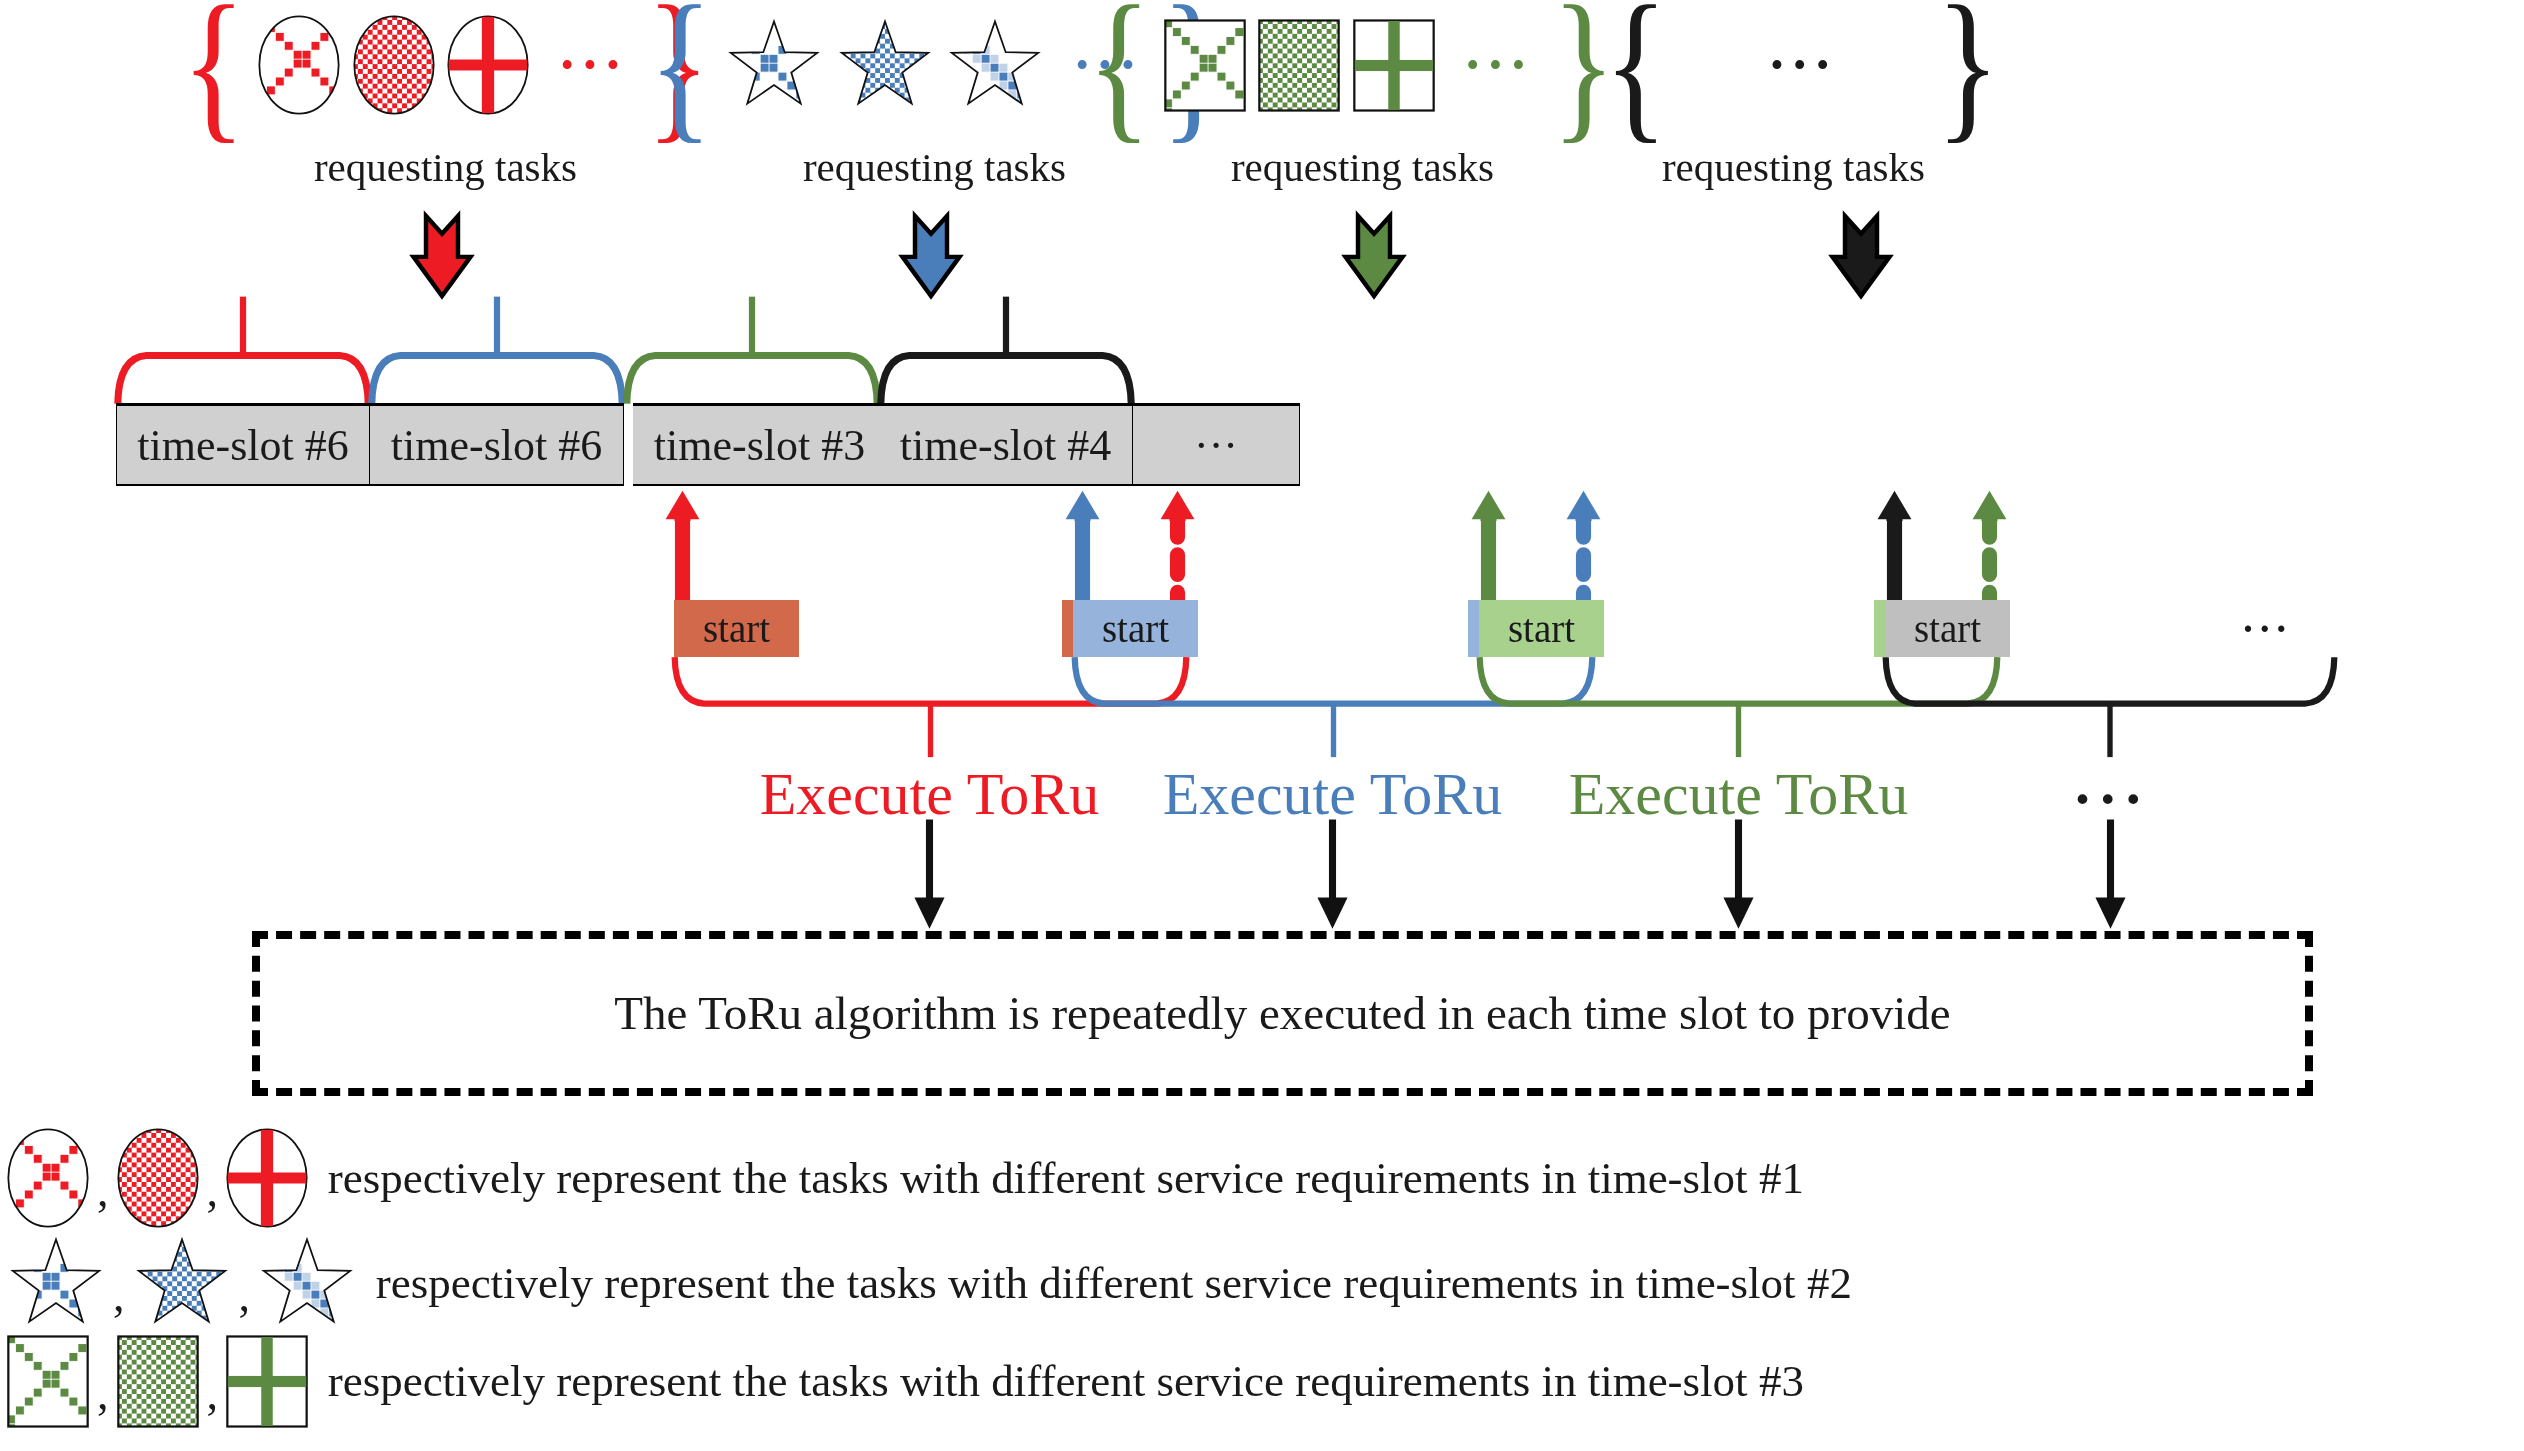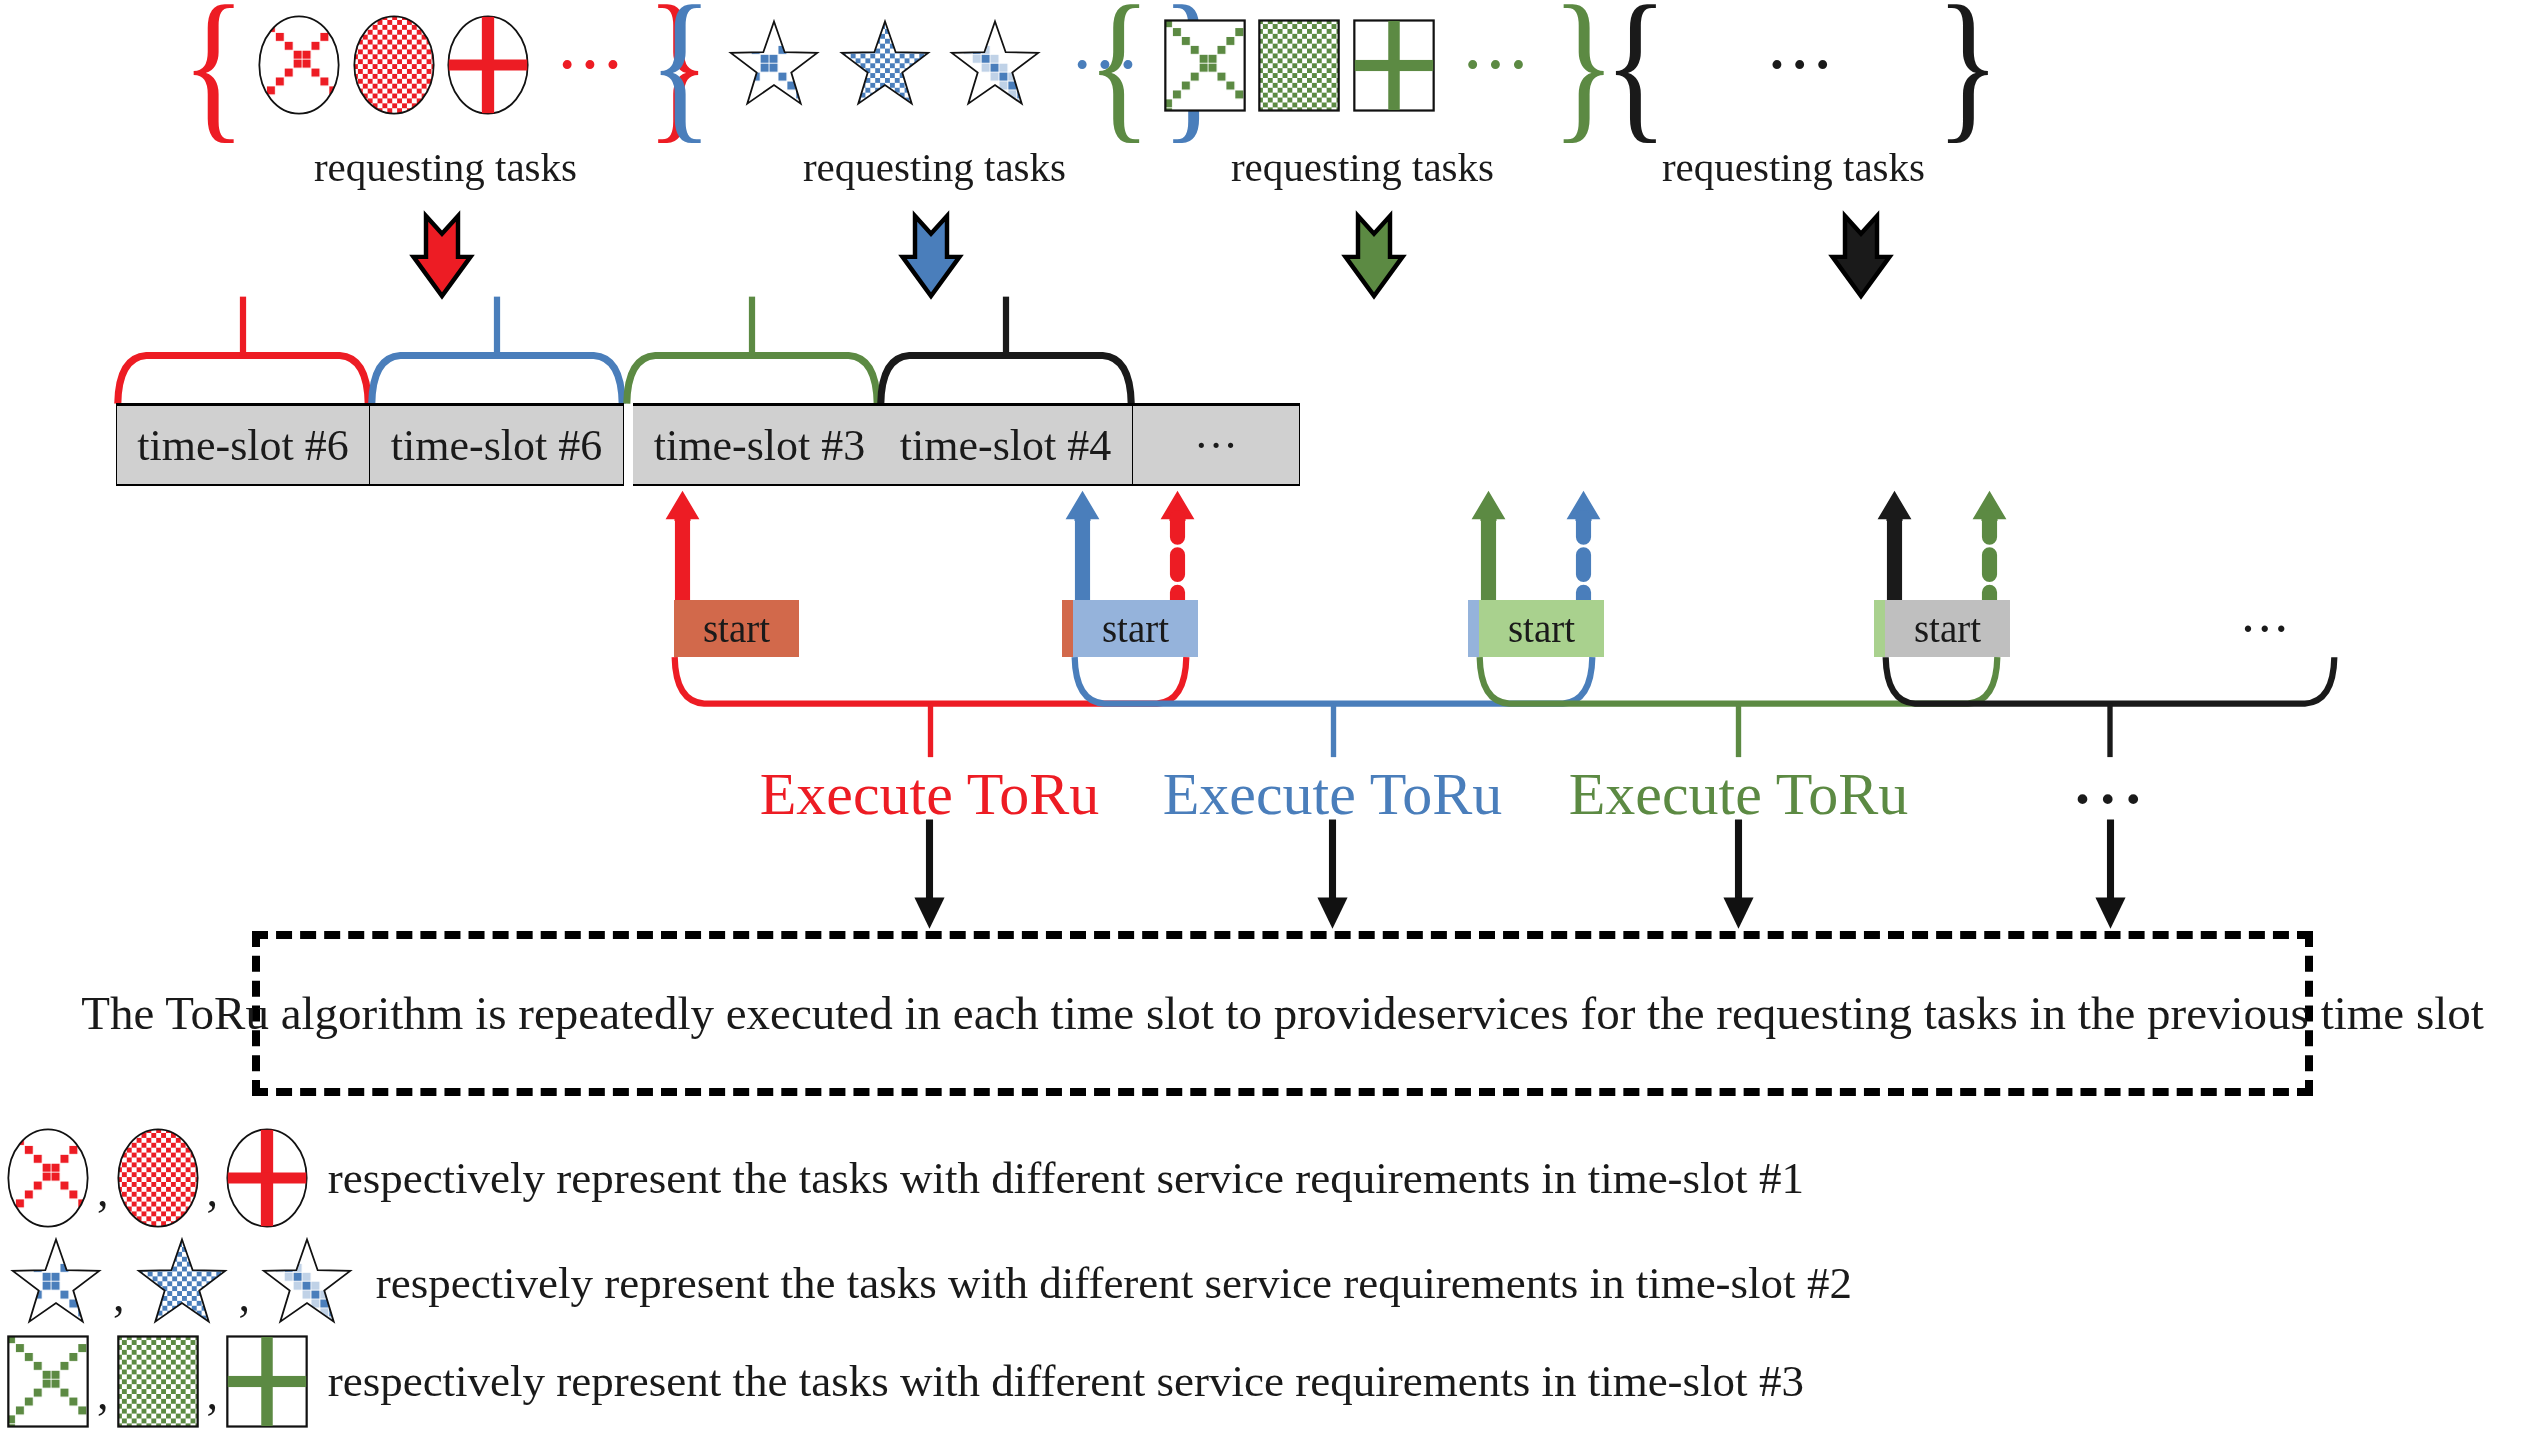--- a/index.html
+++ b/index.html
@@ -468,21 +468,20 @@
     <div class="abs" style="left: 2091px; top: 819px;">
       <svg width="39" height="112" viewBox="0 0 44 125">
     <line x1="22" y1="0" x2="22" y2="96" stroke="#111" stroke-width="8"></line>
     <polygon points="22,123 5,88 39,88" fill="#111"></polygon>
       </svg>
     </div>
   </div>
 
 <div id="descbox">
   <div>The ToRu algorithm is repeatedly executed in each time slot to provide</div>
-  <div>services for the requesting tasks in the previous time slot</div>
 </div>
 
 <div id="legend-layer">
     <div class="legrow" style="top: 1135px;">
       <div class="legicons">
         <span>
           <svg width="82" height="100" viewBox="0 0 92 112">
             <defs>
               <pattern id="pat9" width="100" height="100" patternUnits="userSpaceOnUse">
         <rect width="100" height="100" fill="#fff"></rect>

